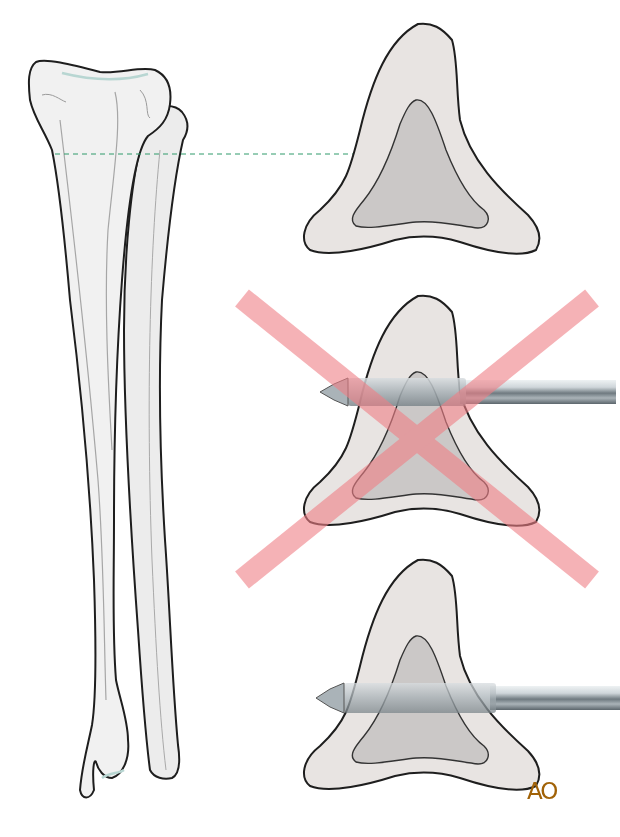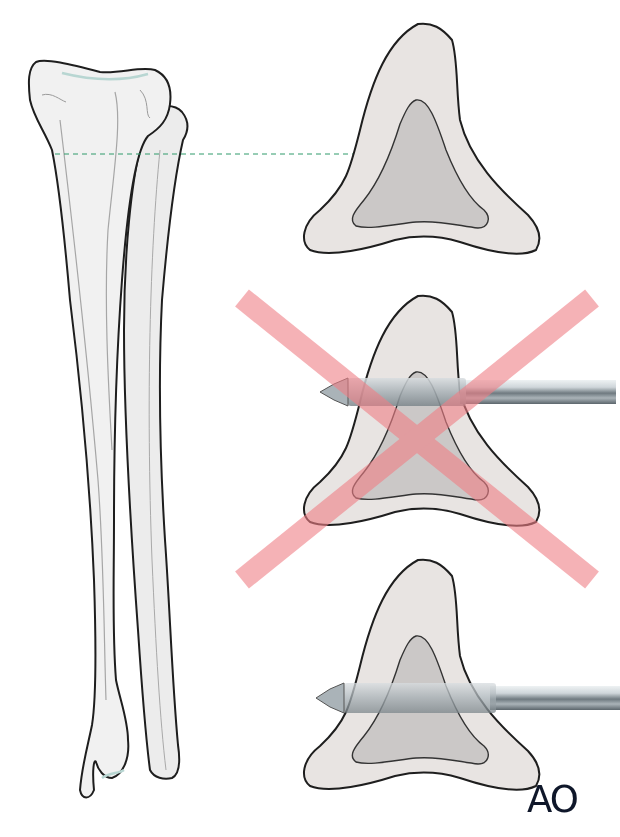--- a/index.html
+++ b/index.html
@@ -1,18 +1,18 @@
 <!DOCTYPE html>
 <html><head>
 <meta charset="utf-8">
 <style>
   html,body{margin:0;padding:0;background:#ffffff;}
   body{width:620px;height:837px;position:relative;overflow:hidden;font-family:"Liberation Sans",sans-serif;}
   svg{position:absolute;left:0;top:0;}
-  .logo{position:absolute;left:527px;top:778px;font-size:37px;font-weight:normal;color:#0f172a;letter-spacing:-2px;font-family:"DejaVu Sans",sans-serif;}
+  .logo{position:absolute;left:527px;top:778px;font-size:23px;font-weight:normal;color:#a16207;letter-spacing:-2px;font-family:"DejaVu Sans",sans-serif;}
 </style>
 </head>
 <body>
 
 <svg width="620" height="837" viewBox="0 0 620 837">
   <defs>
     <linearGradient id="shaft" x1="0" y1="0" x2="0" y2="1">
       <stop offset="0" stop-color="#eef2f3"></stop>
       <stop offset="0.3" stop-color="#cfd6da"></stop>
       <stop offset="0.55" stop-color="#6f7a80"></stop>

